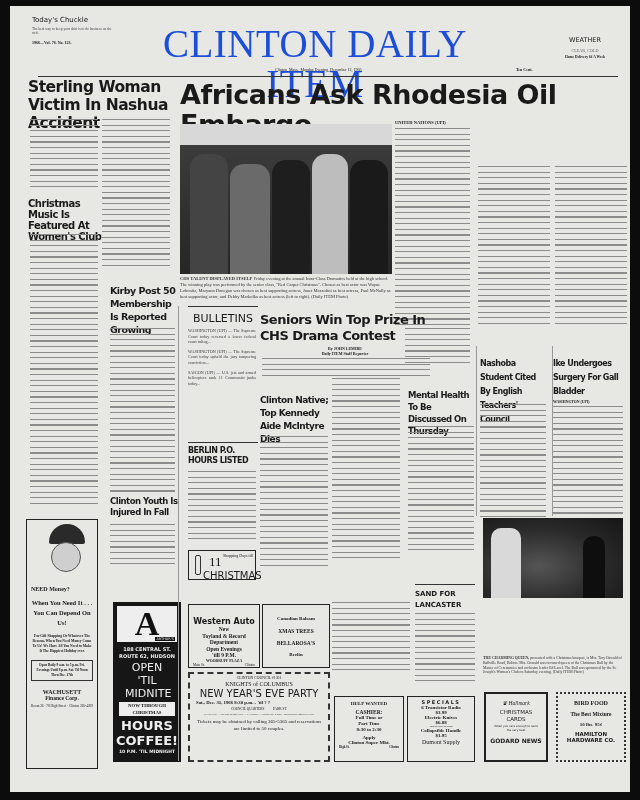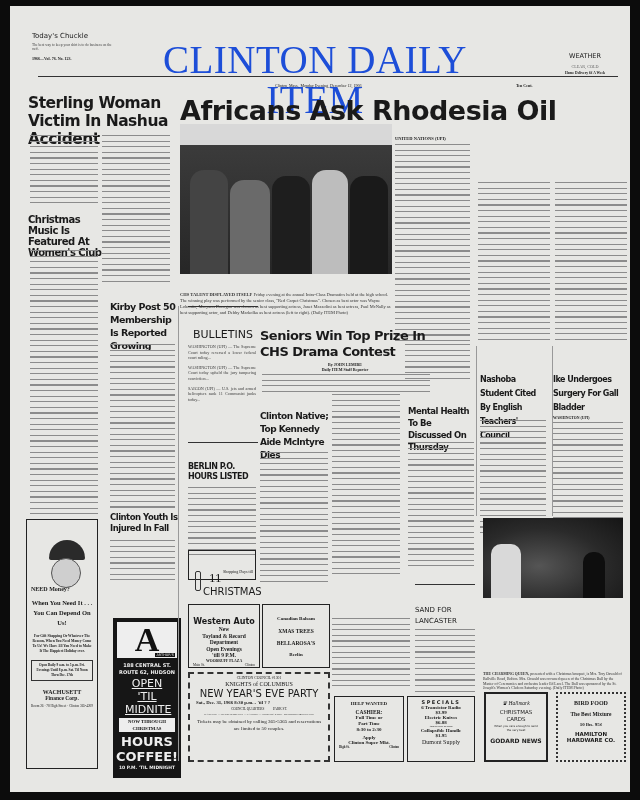--- a/index.html
+++ b/index.html
@@ -1,19 +1,19 @@
 <!DOCTYPE html>
 <html><head>
 <meta charset="utf-8">
 <style>
   * { box-sizing: border-box; margin: 0; padding: 0; }
   html, body { width: 640px; height: 800px; background: #0c0c0c; overflow: hidden; }
   body { position: relative; font-family: "Liberation Serif", serif; color: #1a1a1a; }
   .page { position: absolute; left: 10px; top: 6px; width: 620px; height: 786px; background: #e7e7e4; }
-  .abs { position: absolute; margin-top: 16px; }
+  .abs { position: absolute; }
   .hd-sans { font-family: "DejaVu Sans", sans-serif; font-weight: bold; letter-spacing: -0.5px; }
   .body-text { font-size: 4.2px; line-height: 5.6px; color: #3a3a3a; text-align: justify; overflow: hidden; }
   .rule { position: absolute; background: #333; }
   .box { position: absolute; border: 1.5px solid #222; }
   .photo { position: absolute; background: #2b2b2b; overflow: hidden; }
   .caption { font-size: 4.5px; line-height: 6px; color: #333; }
   .center { text-align: center; }
   .fill-lines { background: repeating-linear-gradient(to bottom, #8c8c8c 0, #8c8c8c 1.2px, transparent 1.2px, transparent 5.6px); }
 </style>
 </head>
@@ -118,21 +118,21 @@
   </div>
   <div class="abs caption" style="left:473px;top:650px;width:140px;font-size:3.8px;line-height:4.8px;">
     <b>THE CHARMING QUEEN,</b>
     <span>presented with a Christmas bouquet, is Mrs. Tory Oswald of Ballville Road, Bolton. Mrs. Oswald was crowned queen of the Christmas Ball by the Master of Ceremonies and orchestra leader Ed Lacel. The Ball was sponsored by the St. Joseph's Women's Club on Saturday evening.</span>
     <span>(Daily ITEM Photo)</span>
   </div>
 
   <div class="abs body-text fill-lines" style="left:322px;top:596px;width:78px;height:70px;"></div>
 
   <div class="rule" style="left:405px;top:578px;width:60px;height:1px;"></div>
-  <div class="abs" style="left:405px;top:583px;width:62px;font-family:'DejaVu Sans',sans-serif;font-weight:normal;font-size:7px;line-height:11px;">SAND FOR LANCASTER</div>
+  <div class="abs" style="left:405px;top:583px;width:62px;font-family:'DejaVu Sans',sans-serif;font-weight:bold;font-size:7px;line-height:11px;">SAND FOR LANCASTER</div>
   <div class="abs body-text fill-lines" style="left:405px;top:607px;width:60px;height:70px;"></div>
 
   <div class="box" style="left:16px;top:513px;width:72px;height:250px;border-width:1px;padding:4px;">
     <div style="height:62px;position:relative;">
       <div class="abs" style="left:18px;top:0;width:36px;height:20px;background:#2a2a2a;border-radius:18px 18px 2px 2px;"></div>
       <div class="abs" style="left:20px;top:18px;width:30px;height:30px;background:#cfcfcf;border-radius:50%;border:1px solid #555;"></div>
     </div>
     <div style="font-size:6px;font-weight:bold;">NEED Money?</div>
     <div class="center" style="font-size:6.5px;font-weight:bold;line-height:10px;margin-top:6px;">When You Need It . . . You Can Depend On Us!</div>
     <div class="center" style="font-size:3.6px;line-height:5px;margin-top:6px;font-weight:bold;">For Gift Shopping Or Whatever The Reason, When You Need Money Come To Us! We Have All You Need to Make It The Happiest Holiday ever.</div>
@@ -141,21 +141,21 @@
     <div class="center" style="font-size:5.5px;font-weight:bold;">Finance Corp.</div>
     <div class="center" style="font-size:3.4px;line-height:4.5px;margin-top:3px;">Room 26 · 78 High Street · Clinton 365-4209</div>
   </div>
 
   <div class="abs" style="left:103px;top:596px;width:68px;height:160px;background:#161616;color:#eee;text-align:center;font-family:'DejaVu Sans',sans-serif;">
     <div style="margin:4px;background:#eee;color:#111;height:36px;position:relative;">
       <div style="font-size:34px;line-height:36px;font-weight:bold;font-family:'Liberation Serif',serif;">A</div>
       <div class="abs" style="right:2px;bottom:1px;font-size:3.5px;background:#111;color:#eee;padding:0 1px;">ARTHUR'S</div>
     </div>
     <div style="font-size:5px;font-weight:bold;line-height:6.5px;padding:0 6px;">188 CENTRAL ST. ROUTE 62, HUDSON</div>
-    <div style="font-size:11px;line-height:13px;padding:0 12px;margin-top:2px;text-decoration:underline;">OPEN 'TIL MIDNITE</div>
+    <div style="font-size:11px;line-height:13px;padding:0 12px;margin-top:2px;">OPEN 'TIL MIDNITE</div>
     <div style="margin:2px 6px;background:#eee;color:#111;font-size:4.8px;line-height:7px;font-family:'Liberation Serif',serif;font-weight:bold;">NOW THROUGH CHRISTMAS</div>
     <div style="font-size:13px;line-height:15px;font-weight:bold;margin-top:2px;">HOURS COFFEE!</div>
     <div style="font-size:4.5px;font-weight:bold;margin-top:1px;">10 P.M. 'TIL MIDNIGHT</div>
   </div>
 
   <div class="box center" style="left:178px;top:598px;width:72px;height:64px;border-width:1px;padding-top:12px;">
     <div style="font-size:8px;font-weight:bold;font-family:'DejaVu Sans',sans-serif;">Western Auto</div>
     <div style="font-size:5.5px;font-weight:bold;line-height:6.5px;">New</div>
     <div style="font-size:5.5px;font-weight:bold;line-height:6.5px;">Toyland &amp; Record</div>
     <div style="font-size:5.5px;font-weight:bold;line-height:6.5px;">Department</div>

